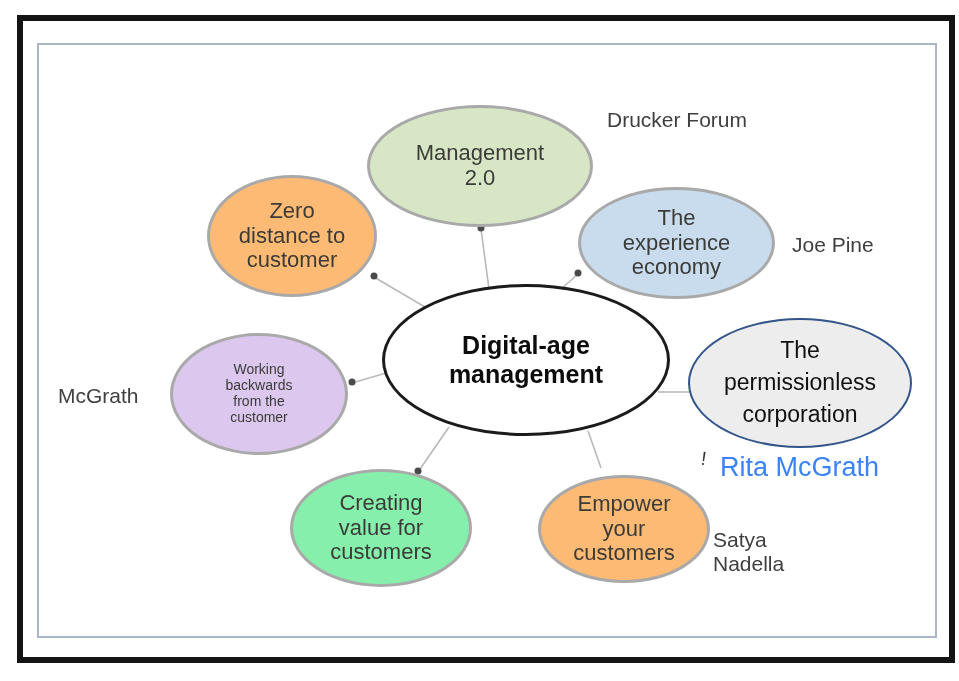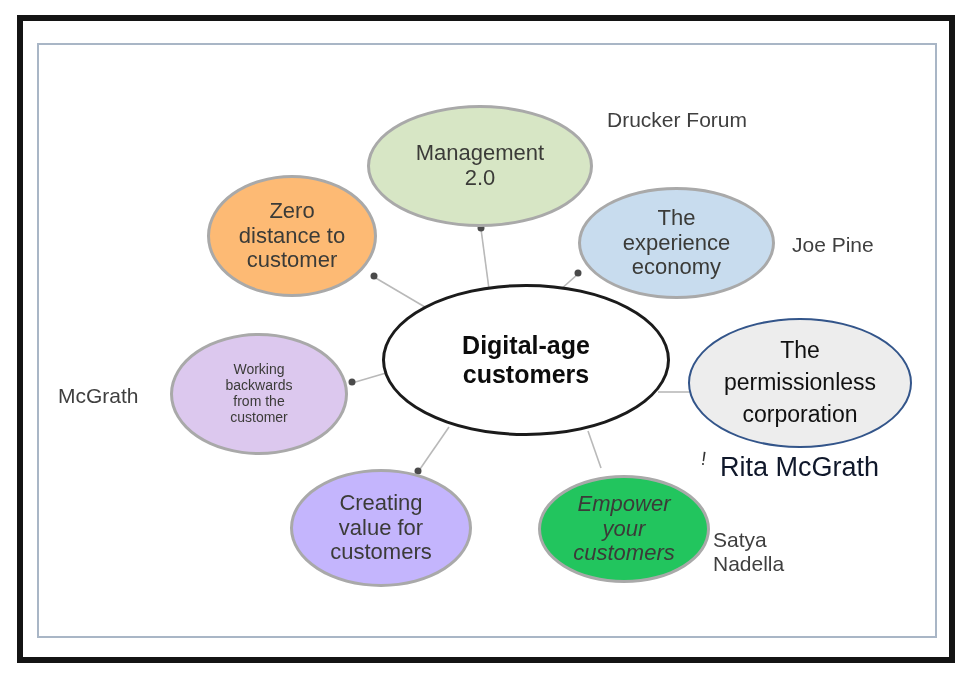--- a/index.html
+++ b/index.html
@@ -60,21 +60,21 @@
     font-size: 21px;
     color: #3f3f3f;
     white-space: pre-line;
     line-height: 1.14;
   }
   .attr-rs-line1 { left: 553px; top: 84px; }
   .attr-rs-line2 { left: 607px; top: 108px; }
   .attr-haier    { left: 48px;  top: 224px; }
   .attr-joepine  { left: 792px; top: 233px; }
   .attr-amazon   { left: 58px;  top: 384px; }
-  .attr-rita     { left: 720px; top: 452px; font-size: 27px; color: #0f172a; }
+  .attr-rita     { left: 720px; top: 452px; font-size: 27px; color: #3b82f6; }
   .attr-curt     { left: 93px;  top: 545px; }
   .attr-satya    { left: 713px; top: 528px; }
   .stray-mark    { left: 701px; top: 448px; font-size: 19px; color: #333333;
                    transform: rotate(8deg); }
 </style>
 </head>
 <body>
 
 <div class="canvas">
 
@@ -109,30 +109,30 @@
 
   <div class="ellipse node-working" style="background-color: rgb(220, 200, 238); border-color: rgb(169, 169, 169);">Working
 backwards
 from the
 customer</div>
 
   <div class="ellipse node-permissionless" style="background-color: rgb(237, 237, 237); border-color: rgb(51, 85, 138);">The
 permissionless
 corporation</div>
 
-  <div class="ellipse node-creating" style="background-color: #c4b5fd; border-color: rgb(169, 169, 169);">Creating
+  <div class="ellipse node-creating" style="background-color: #86efac; border-color: rgb(169, 169, 169);">Creating
 value for
 customers</div>
 
-  <div class="ellipse node-empower" style="background-color: #22c55e; border-color: rgb(169, 169, 169); font-style: italic;">Empower
+  <div class="ellipse node-empower" style="background-color: #fdba74; border-color: rgb(169, 169, 169);">Empower
 your
 customers</div>
 
   <div class="ellipse node-center" style="background-color: rgb(255, 255, 255); border-color: rgb(27, 27, 27);">Digital-age
-customers</div>
+management</div>
 
   <div class="attr-label attr-rs-line2">Drucker Forum</div>
   <div class="attr-label attr-joepine">Joe Pine</div>
   <div class="attr-label attr-amazon">McGrath</div>
   <div class="attr-label attr-rita">Rita McGrath</div>
   <div class="attr-label attr-satya">Satya
 Nadella</div>
 
   <div class="attr-label stray-mark">!</div>
 

